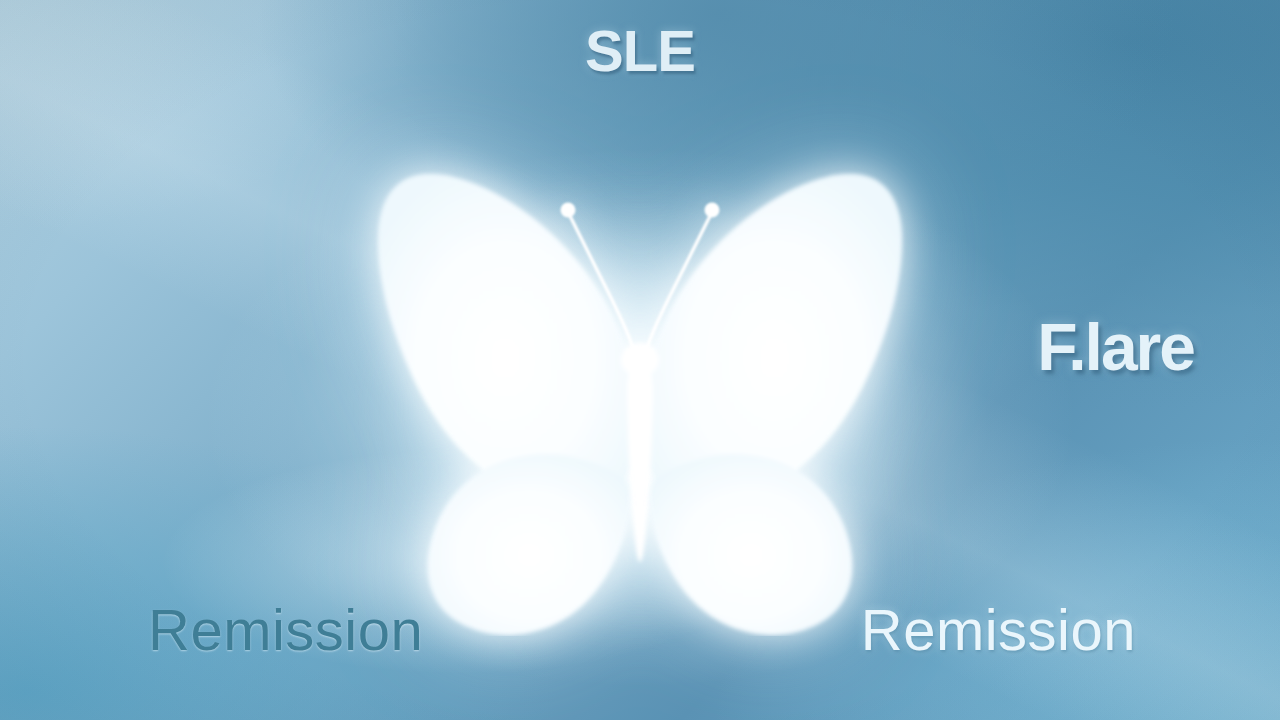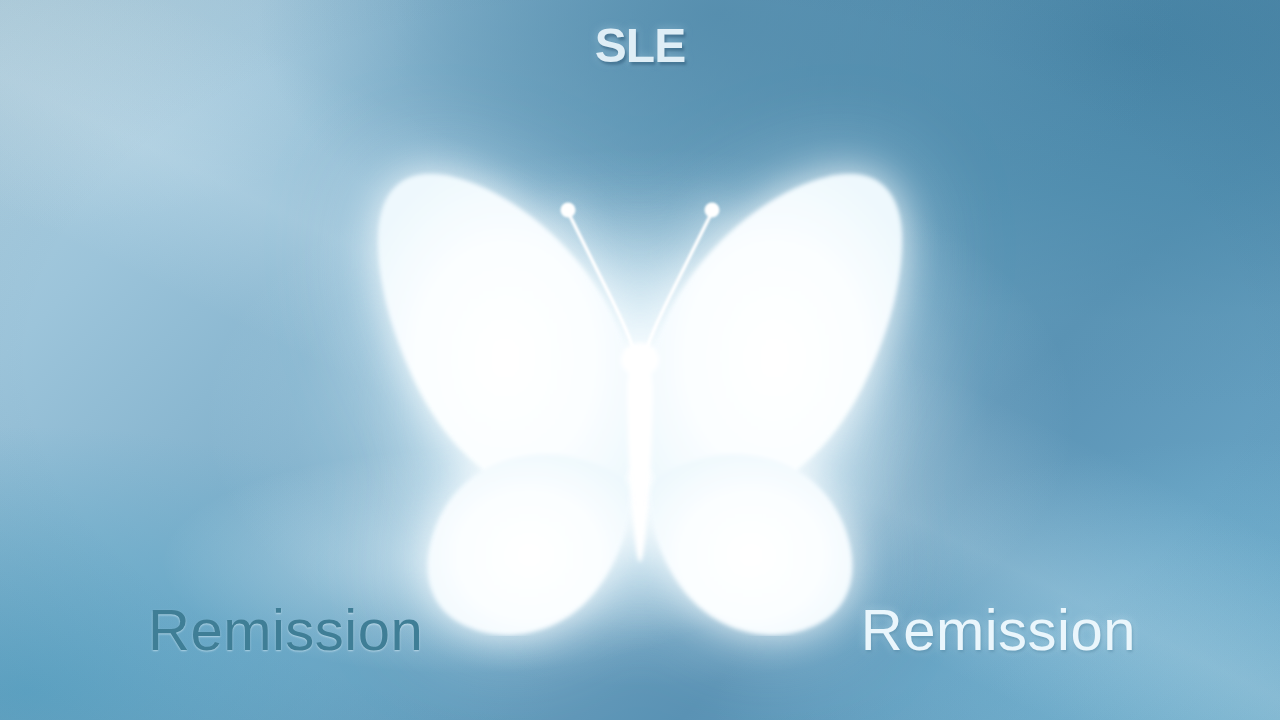--- a/index.html
+++ b/index.html
@@ -137,21 +137,21 @@
   .label {
     position: absolute;
     white-space: nowrap;
     line-height: 1;
     user-select: none;
   }
   #label-sle {
     left: 0; right: 0;
     top: 22px;
     text-align: center;
-    font-size: 48px;
+    font-size: 58px;
     font-weight: 700;
     letter-spacing: -1px;
     color: #dfeef6;
     text-shadow:
       2px 3px 3px rgba(40,86,116,0.55),
       0 0 10px rgba(210,236,248,0.35);
   }
   #label-ana {
     left: 92px;
     top: 316px;
@@ -286,18 +286,19 @@
                  C 324 178, 338 152, 352 124
                  C 364 100, 374 80, 380 68" stroke="#ffffff" stroke-width="3.4" fill="none" stroke-linecap="round"></path>
         <circle cx="382" cy="62" r="7.5" fill="#ffffff"></circle>
       </g>
     </svg>
   </div>
 
   <div class="label" id="label-sle">SLE</div>
 
 
+  <div class="label" id="label-flare">F.lare</div>
 
   <div class="label" id="label-remission-left">Remission</div>
 
   <div class="label" id="label-remission-right">Remission</div>
 
 </div>
 
 </body></html>

